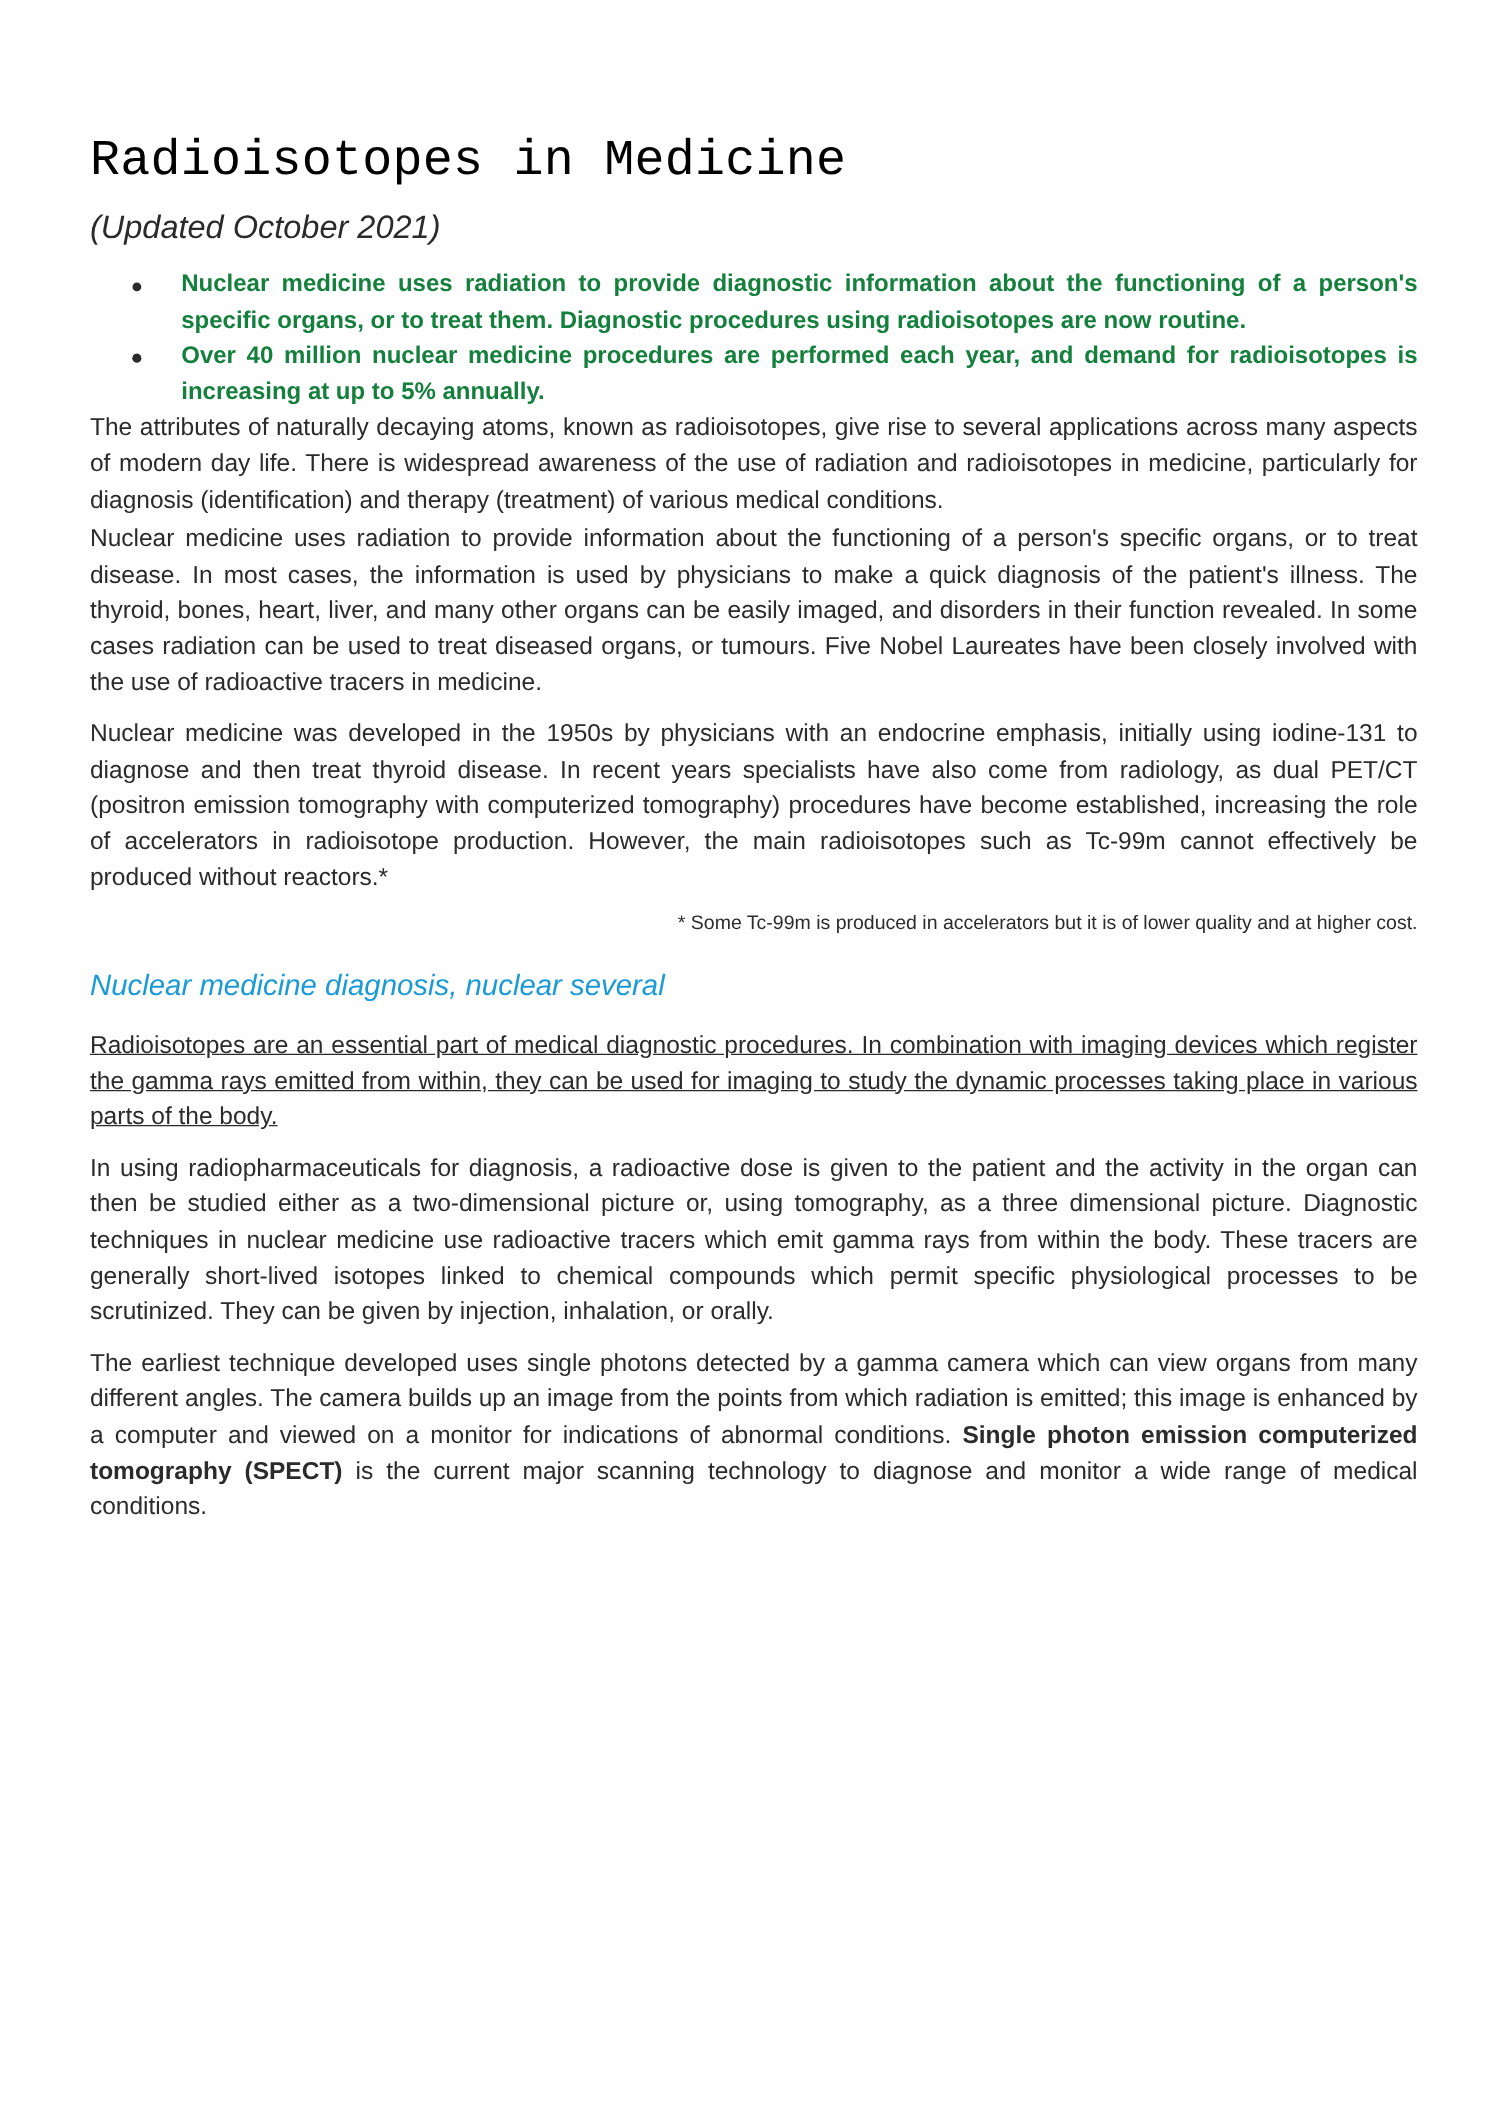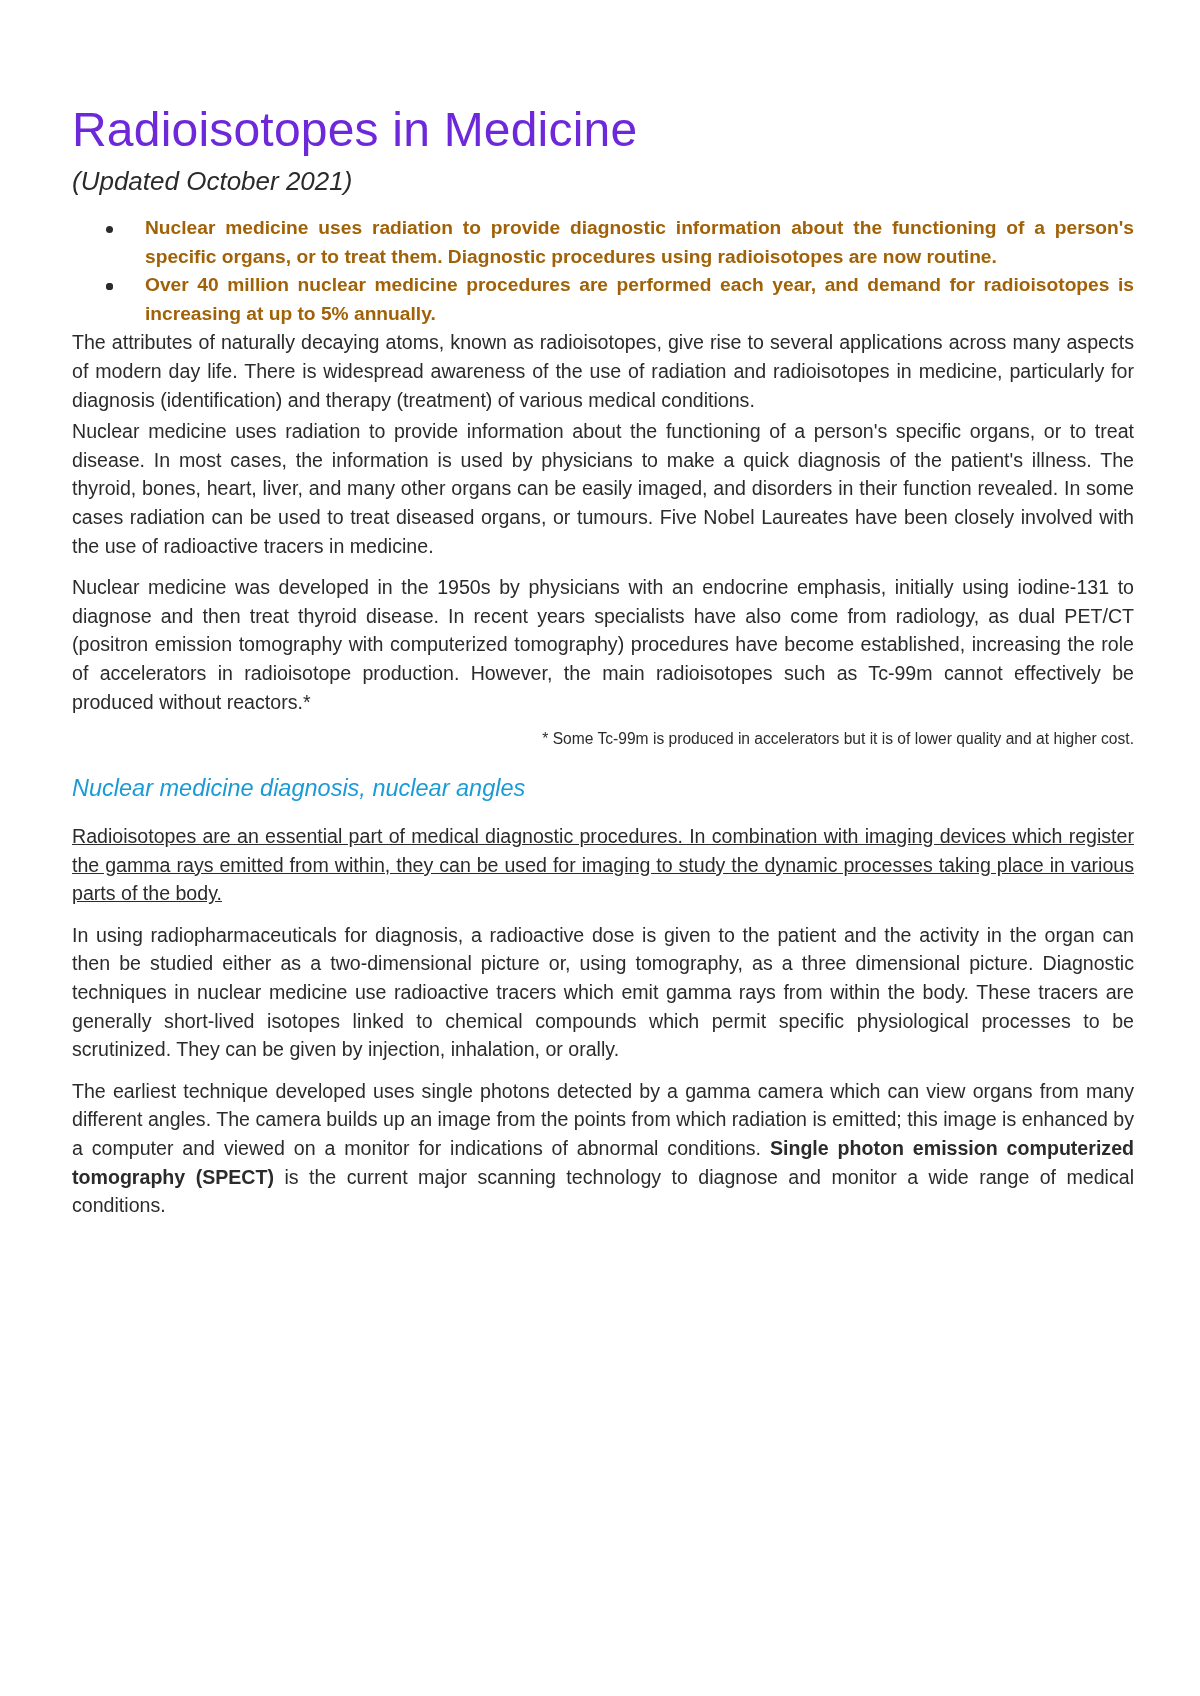--- a/index.html
+++ b/index.html
@@ -15,47 +15,48 @@
       font-family: "Liberation Sans", "DejaVu Sans", sans-serif;
       color: #2b2b2b;
     }
     .page {
       position: absolute;
       left: 72px;
       top: 104px;
       width: 1062px;
     }
     .title {
-      font-size: 48px;
+      font-size: 40px;
       font-weight: normal;
-      color: #6d28d9;
+      color: #000000;
       margin: 0;
       line-height: 52px;
       letter-spacing: 0.2px;
+      font-family: Liberation Mono, monospace;
     }
     .updated {
       font-size: 26px;
       font-style: italic;
       color: #2b2b2b;
       margin: 12px 0 0 0;
       line-height: 26px;
     }
     .summary {
       list-style: none;
       margin: 20px 0 0 0;
       padding: 0;
     }
     .summary li {
       position: relative;
       padding-left: 73px;
       font-size: 19.2px;
       font-weight: bold;
       line-height: 28.6px;
       text-align: justify;
-      color: #a16207;
+      color: #15803d;
     }
     .summary li .bullet {
       position: absolute;
       left: 34px;
       top: 12px;
       width: 7px;
       height: 7px;
       border-radius: 50%;
       background: #2b2b2b;
     }
@@ -111,18 +112,18 @@
       <span>Over 40 million nuclear medicine procedures are performed each year, and demand for radioisotopes is increasing at up to 5% annually.</span>
     </li>
   </ul>
 
   <p class="para p1">The attributes of naturally decaying atoms, known as radioisotopes, give rise to several applications across many aspects of modern day life. There is widespread awareness of the use of radiation and radioisotopes in medicine, particularly for diagnosis (identification) and therapy (treatment) of various medical conditions.</p>
   <p class="para p2">Nuclear medicine uses radiation to provide information about the functioning of a person's specific organs, or to treat disease. In most cases, the information is used by physicians to make a quick diagnosis of the patient's illness. The thyroid, bones, heart, liver, and many other organs can be easily imaged, and disorders in their function revealed. In some cases radiation can be used to treat diseased organs, or tumours. Five Nobel Laureates have been closely involved with the use of radioactive tracers in medicine.</p>
   <p class="para p3">Nuclear medicine was developed in the 1950s by physicians with an endocrine emphasis, initially using iodine-131 to diagnose and then treat thyroid disease. In recent years specialists have also come from radiology, as dual PET/CT (positron emission tomography with computerized tomography) procedures have become established, increasing the role of accelerators in radioisotope production. However, the main radioisotopes such as Tc-99m cannot effectively be produced without reactors.*</p>
 
   <p class="footnote">* Some Tc-99m is produced in accelerators but it is of lower quality and at higher cost.</p>
 
-  <h2 class="section-heading">Nuclear medicine diagnosis, nuclear angles</h2>
+  <h2 class="section-heading">Nuclear medicine diagnosis, nuclear several</h2>
 
   <p class="para p4">Radioisotopes are an essential part of medical diagnostic procedures. In combination with imaging devices which register the gamma rays emitted from within, they can be used for imaging to study the dynamic processes taking place in various parts of the body.</p>
   <p class="para p5">In using radiopharmaceuticals for diagnosis, a radioactive dose is given to the patient and the activity in the organ can then be studied either as a two-dimensional picture or, using tomography, as a three dimensional picture. Diagnostic techniques in nuclear medicine use radioactive tracers which emit gamma rays from within the body. These tracers are generally short-lived isotopes linked to chemical compounds which permit specific physiological processes to be scrutinized. They can be given by injection, inhalation, or orally.</p>
   <p class="para p6"><span>The earliest technique developed uses single photons detected by a gamma camera which can view organs from many different angles. The camera builds up an image from the points from which radiation is emitted; this image is enhanced by a computer and viewed on a monitor for indications of abnormal conditions. </span><b>Single photon emission computerized tomography (SPECT)</b><span> is the current major scanning technology to diagnose and monitor a wide range of medical conditions.</span></p>
 </div>
 
 </body></html>

